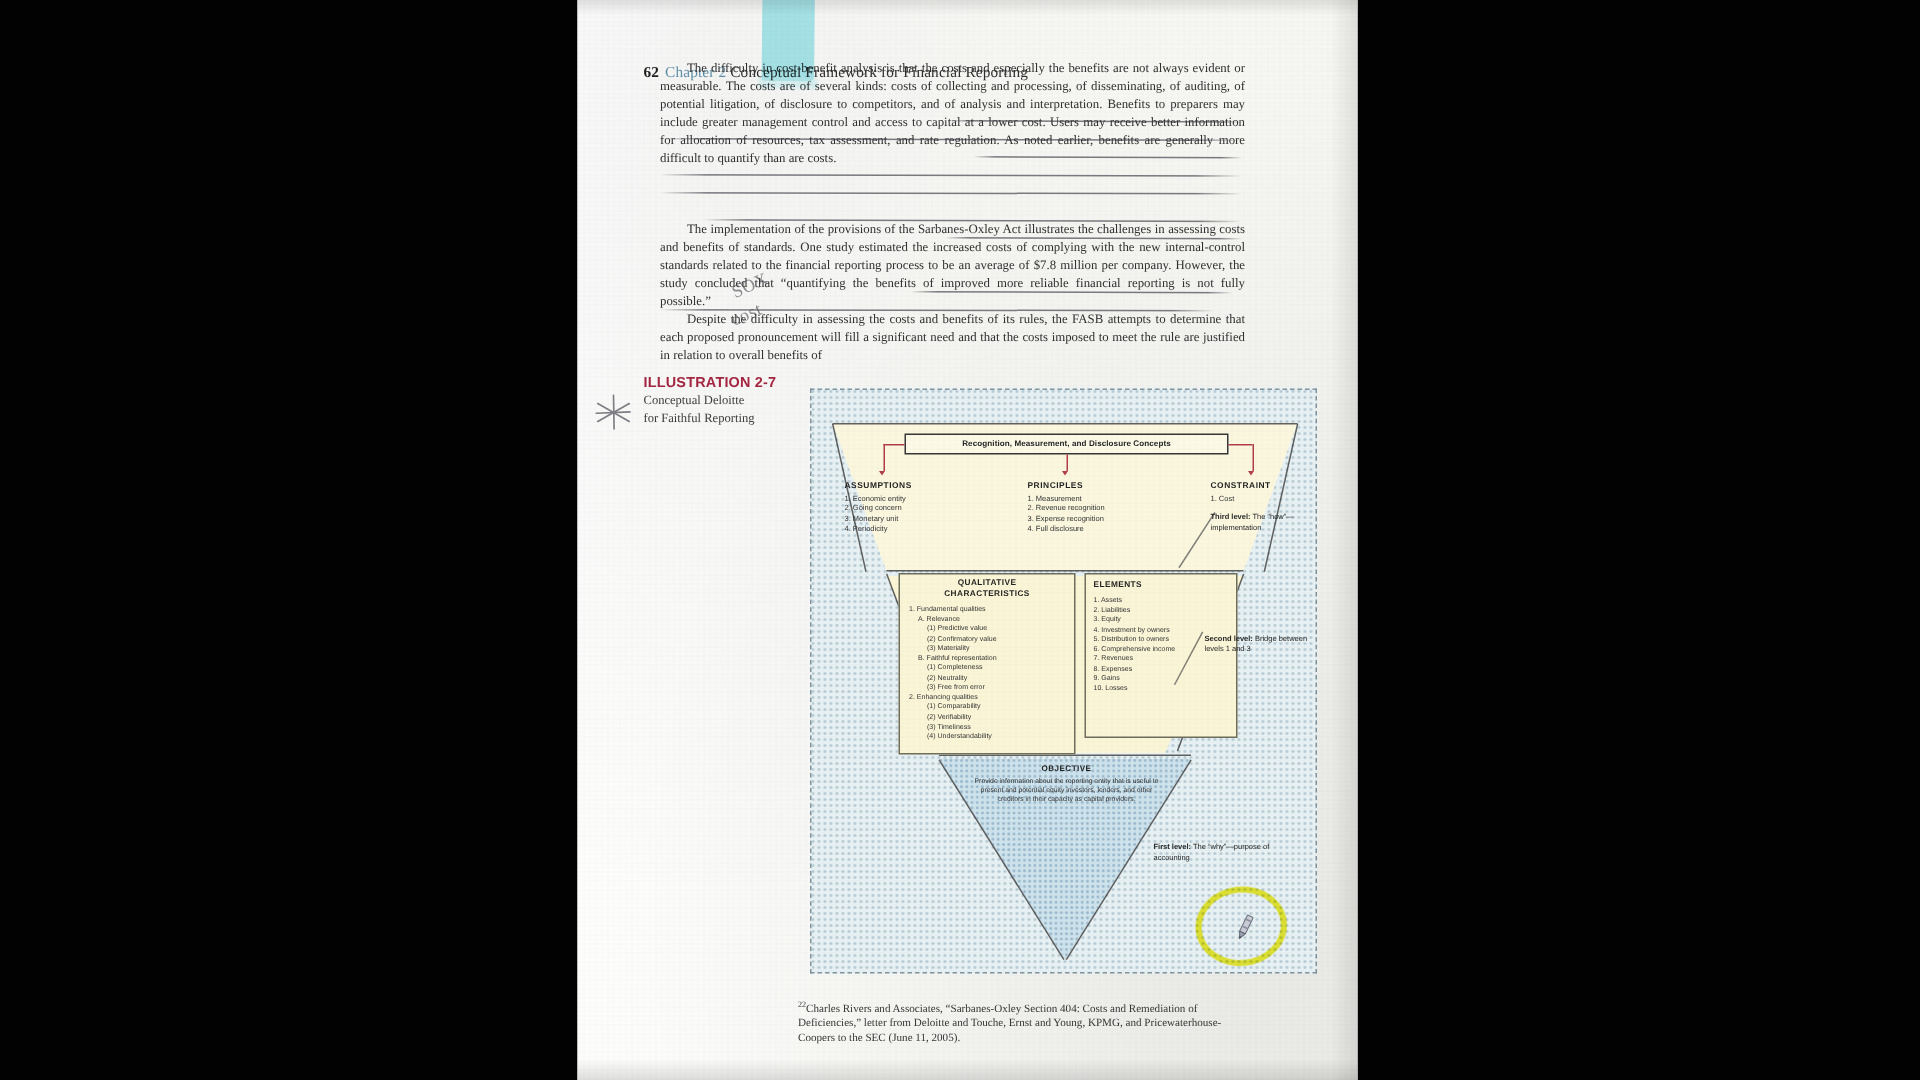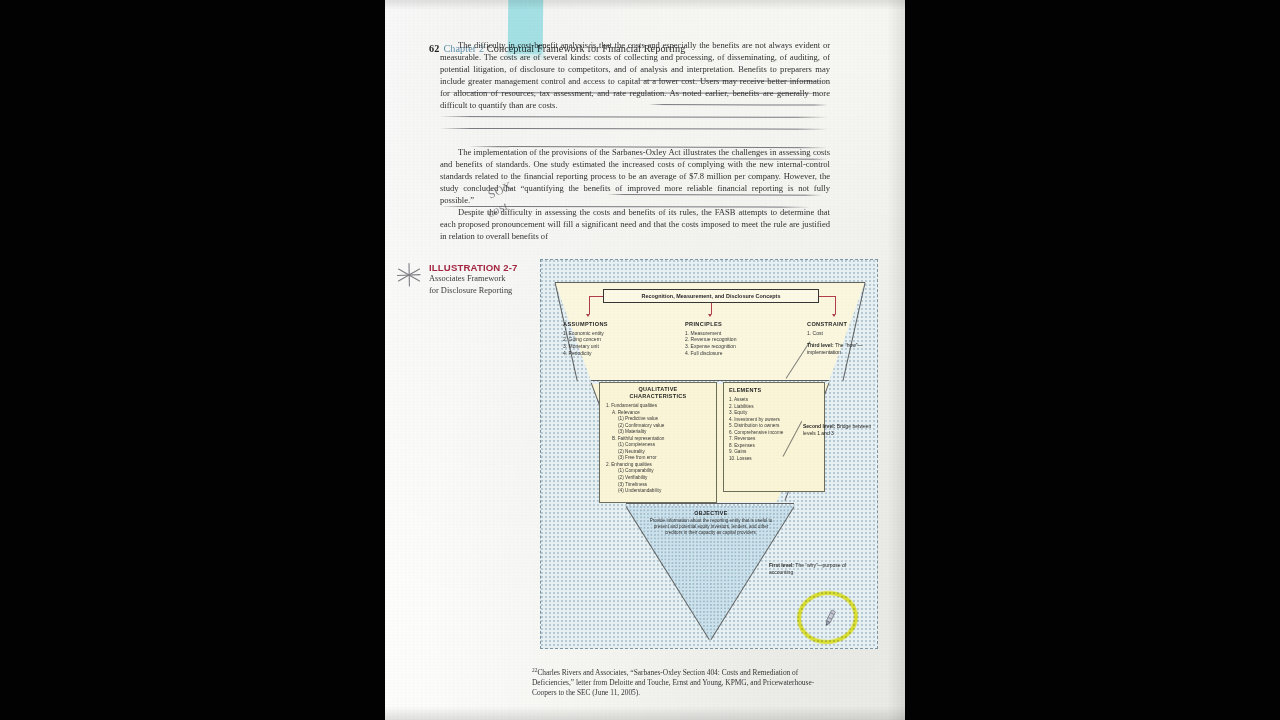--- a/index.html
+++ b/index.html
@@ -78,21 +78,21 @@
   .uline {
     position: absolute;
     height: 1px;
     background: linear-gradient(90deg, rgba(40,40,50,.0), rgba(45,45,55,.62) 8%, rgba(45,45,55,.62) 92%, rgba(40,40,50,0));
     border-radius: 1px;
     transform-origin: left center;
   }
 
   
   #capt {
-    position: absolute; left: 44px; top: 262px; width: 110px;
+    position: absolute; left: 44px; top: 250px; width: 110px;
   }
   #capt .num {
     font-family: "Liberation Sans", sans-serif;
     font-weight: bold; font-size: 9.6px; color: #a4243f;
     letter-spacing: .15px;
   }
   #capt .sub {
     font-size: 8.4px; color: #3a3a3a; line-height: 10.6px; margin-top: 1px;
   }
 
@@ -348,22 +348,22 @@
       <div class="uline" style="left:264px;top:104px;width:179px;transform:rotate(.2deg);"></div>
       <div class="uline" style="left:55px;top:116px;width:388px;transform:rotate(.12deg);"></div>
       <div class="uline" style="left:55px;top:128px;width:388px;transform:rotate(.1deg);"></div>
       <div class="uline" style="left:84px;top:146px;width:359px;transform:rotate(.18deg);"></div>
       <div class="uline" style="left:245px;top:158px;width:198px;transform:rotate(.2deg);"></div>
       <div class="uline" style="left:222px;top:194px;width:215px;transform:rotate(.18deg);"></div>
       <div class="uline" style="left:55px;top:206px;width:370px;transform:rotate(.1deg);"></div>
 
       <div id="capt">
         <div class="num">ILLUSTRATION 2-7</div>
-        <div class="sub">Associates Framework</div>
-        <div class="sub">for Disclosure Reporting</div>
+        <div class="sub">Conceptual Deloitte</div>
+        <div class="sub">for Faithful Reporting</div>
       </div>
 
       <div id="fig">
         <div class="stipple"></div>
 
         <div class="band" id="band3"></div>
         <div class="band" id="band2"></div>
         <div class="band" id="band1">
           <div class="stipple1"></div>
         </div>

